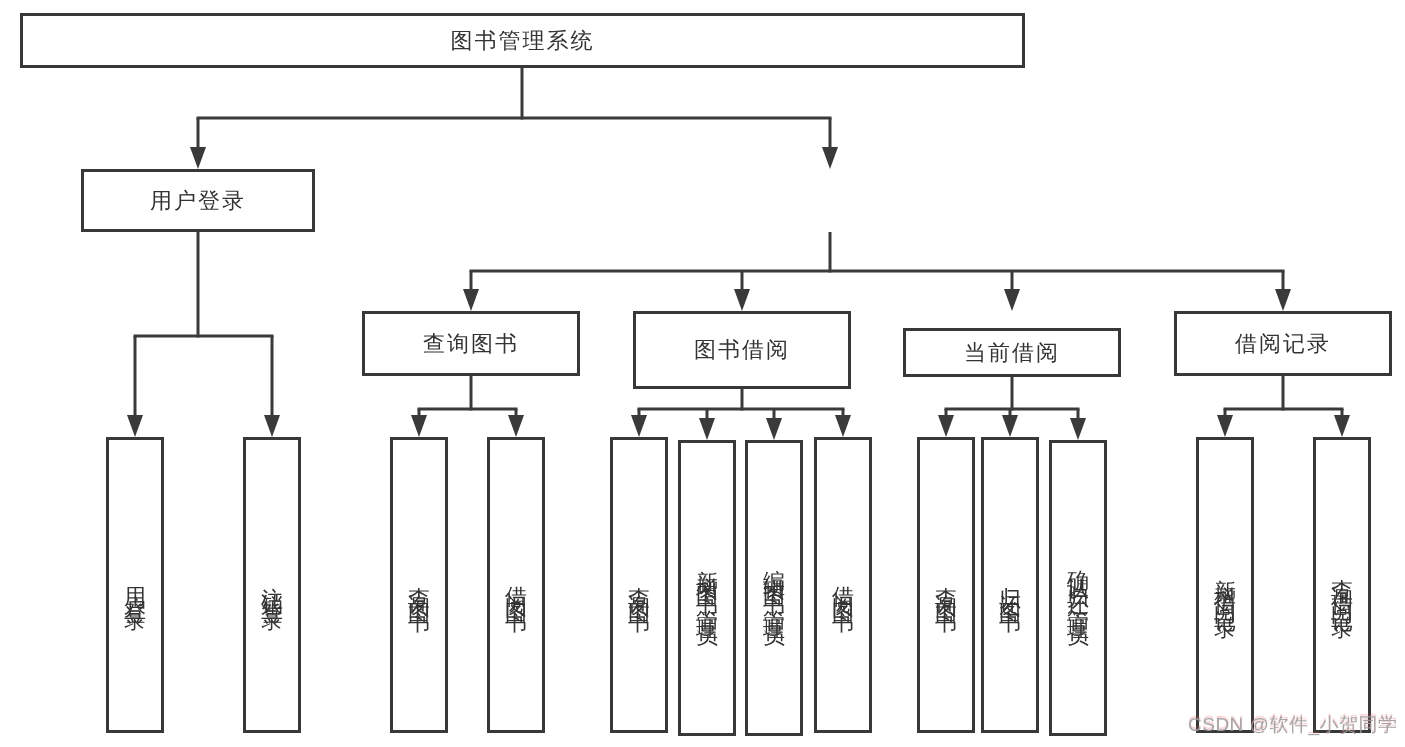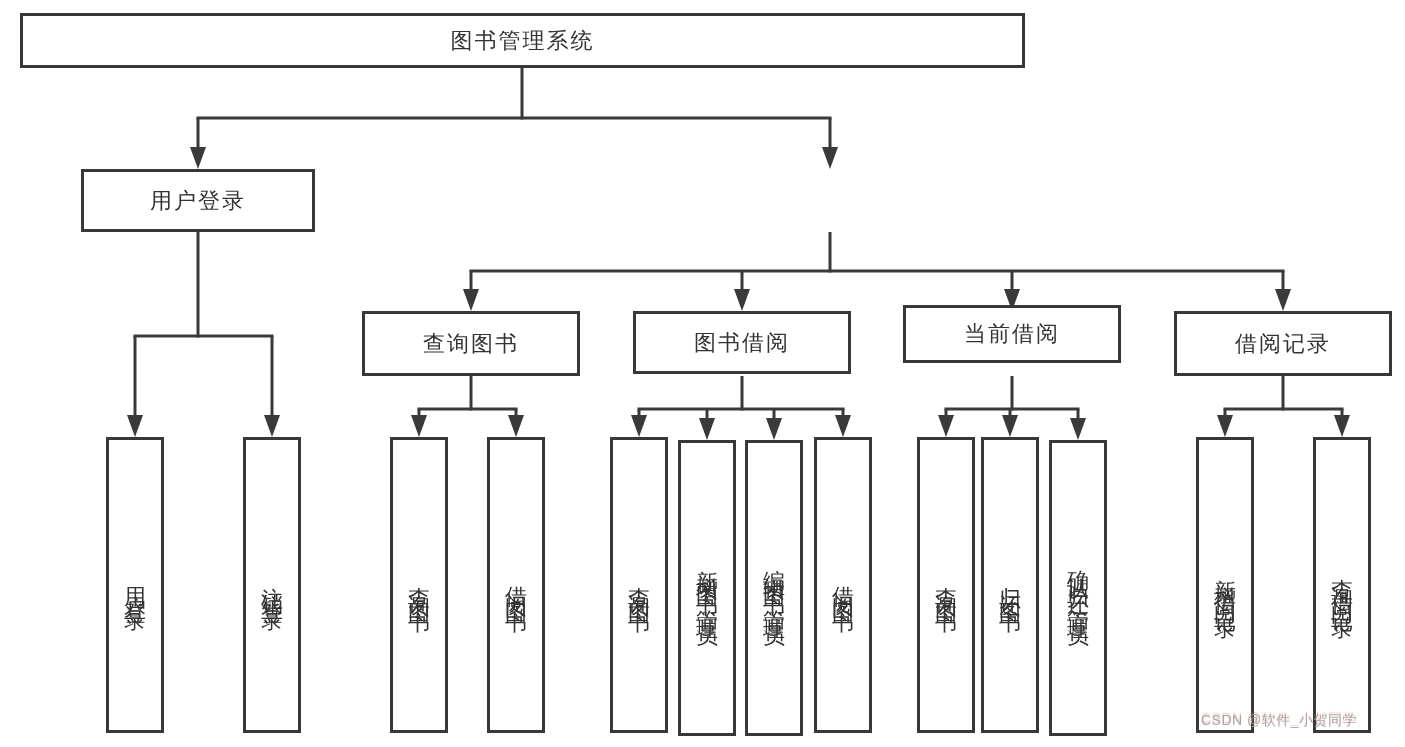--- a/index.html
+++ b/index.html
@@ -28,24 +28,24 @@
     font-size:22px;color:#333333;letter-spacing:2px;white-space:nowrap;
   }
   .vlabel{
     writing-mode:vertical-rl;
     font-size:22px;color:#333333;
     letter-spacing:8px;line-height:1;
     white-space:nowrap;
   }
   #watermark{
     position:absolute;left:1188px;top:712px;
-    font-size:14px;color:#9e9e9e;
+    font-size:19px;color:#9e9e9e;
     letter-spacing:0.5px;white-space:nowrap;
     text-shadow:0 -2px 1px rgba(235,90,90,0.35);
-    z-index:5;opacity:0.92;margin-left:13px;
+    z-index:5;opacity:0.92;
   }
 </style>
 </head>
 <body>
 
 <div id="canvas">
 
   <svg id="connectors" viewBox="0 0 1405 747" xmlns="http://www.w3.org/2000/svg">
 
     <line x1="522" y1="68" x2="522" y2="119.5"></line>
@@ -112,24 +112,24 @@
     <span class="hlabel">图书管理系统</span>
   </div>
 
   <div class="box" style="left:81px;top:169px;width:234px;height:63px">
     <span class="hlabel">用户登录</span>
   </div>
 
   <div class="box" style="left:362px;top:311px;width:218px;height:65px">
     <span class="hlabel">查询图书</span>
   </div>
-  <div class="box" style="left:633px;top:311px;width:218px;height:63px">
+  <div class="box" style="left:633px;top:311px;width:218px;height:78px">
     <span class="hlabel">图书借阅</span>
   </div>
-  <div class="box" style="left:903px;top:305px;width:218px;height:58px">
+  <div class="box" style="left:903px;top:328px;width:218px;height:49px">
     <span class="hlabel">当前借阅</span>
   </div>
   <div class="box" style="left:1174px;top:311px;width:218px;height:65px">
     <span class="hlabel">借阅记录</span>
   </div>
 
   <div class="box" style="left:106px;top:437px;width:58px;height:296px">
     <span class="vlabel">用户登录</span>
   </div>
   <div class="box" style="left:243px;top:437px;width:58px;height:296px">

